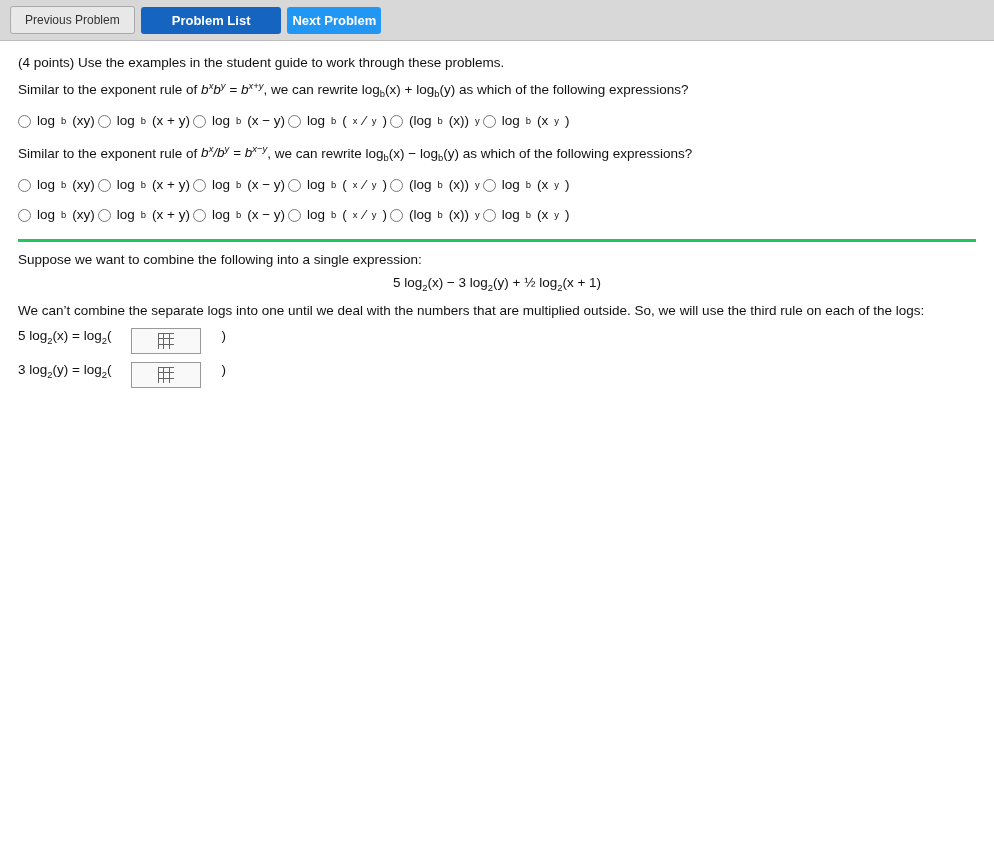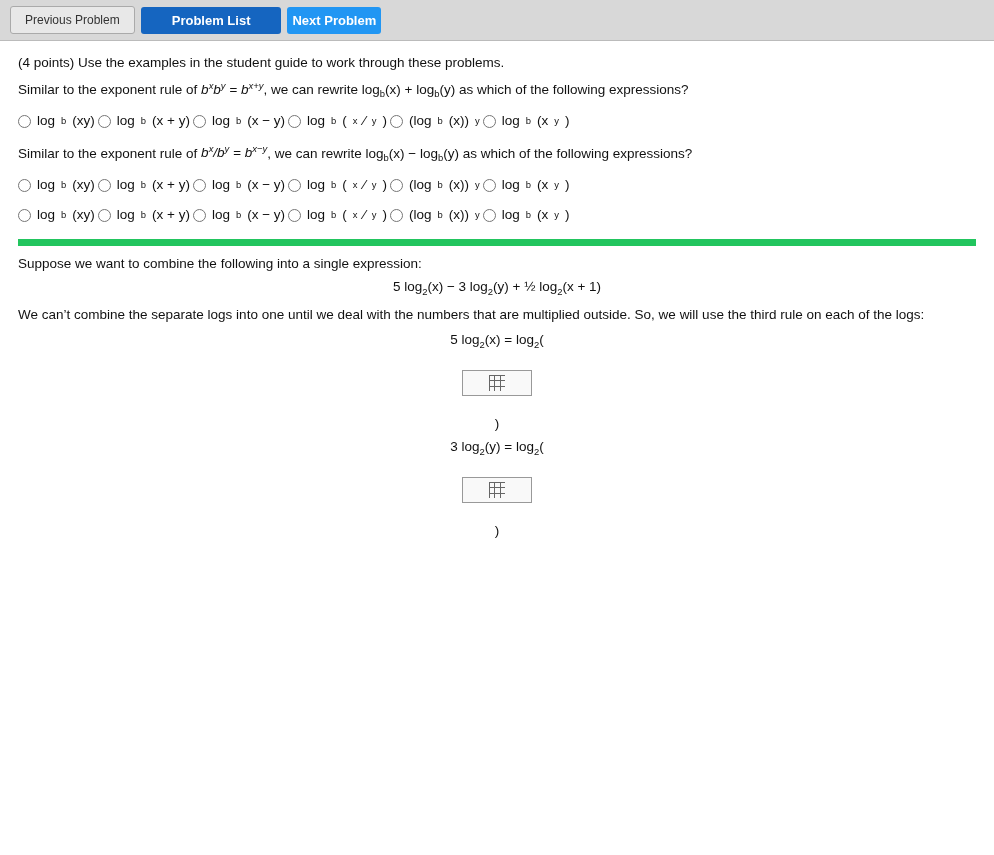--- a/index.html
+++ b/index.html
@@ -77,43 +77,41 @@
       font-size: 13.5px;
       line-height: 1.5;
     }
     .radio-option input[type="radio"] {
       margin: 0;
       cursor: pointer;
       accent-color: #333;
     }
     .combine-section {
       margin-top: 14px;
-      border-top: 7px solid #22c55e;
+      border-top: 3px solid #22c55e;
       padding-top: 10px;
     }
     .combine-label {
       font-size: 13.5px;
       margin-bottom: 8px;
     }
     .centered-eq {
       text-align: center;
       font-size: 13.5px;
       margin: 6px 0 10px 0;
     }
     .combine-note {
       font-size: 13.5px;
       margin-bottom: 10px;
     }
     .fill-row {
       display: flex;
-      align-items: center;
       gap: 20px;
       font-size: 13.5px;
       margin-bottom: 8px;
-      flex-direction: column;
     }
     .fill-box {
       display: inline-flex;
       align-items: center;
       justify-content: center;
       border: 1px solid #999;
       width: 70px;
       height: 26px;
       background: #f9f9f9;
       cursor: pointer;

